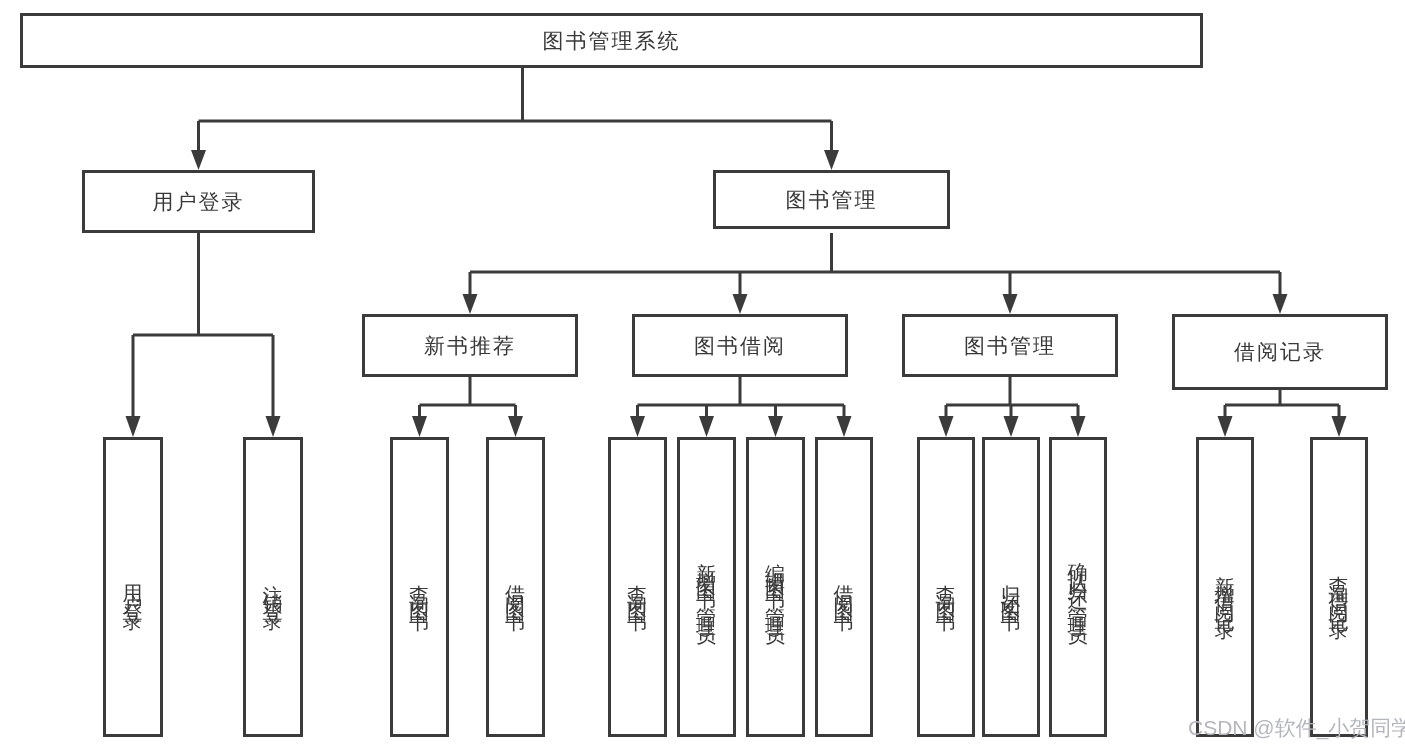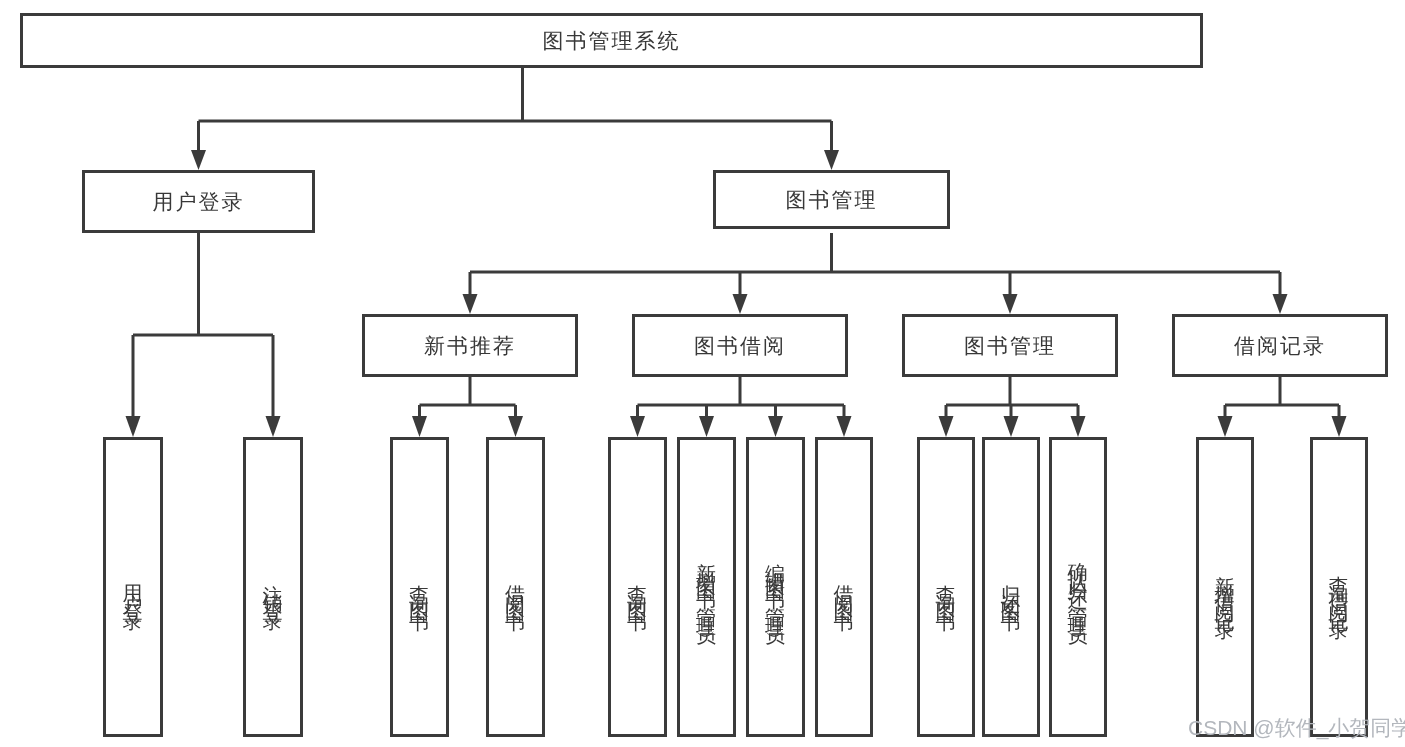--- a/index.html
+++ b/index.html
@@ -102,21 +102,21 @@
 
   <div class="node h" style="left:362px;top:314px;width:216px;height:63px">
     <span class="lbl">新书推荐</span>
   </div>
   <div class="node h" style="left:632px;top:314px;width:216px;height:63px">
     <span class="lbl">图书借阅</span>
   </div>
   <div class="node h" style="left:902px;top:314px;width:216px;height:63px">
     <span class="lbl">图书管理</span>
   </div>
-  <div class="node h" style="left:1172px;top:314px;width:216px;height:63px">
+  <div class="node h" style="left:1172px;top:314px;width:216px;height:76px">
     <span class="lbl">借阅记录</span>
   </div>
 
   <div class="node v" style="left:103px;top:437px;width:60px;height:300px">
     <span class="lbl">用户登录</span>
   </div>
   <div class="node v" style="left:243px;top:437px;width:60px;height:300px">
     <span class="lbl">注销登录</span>
   </div>
 

